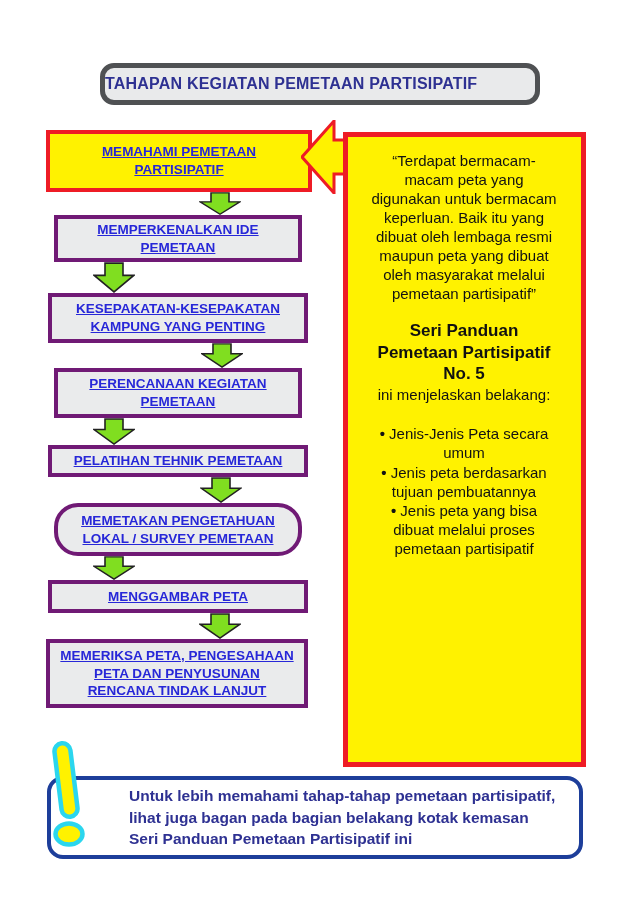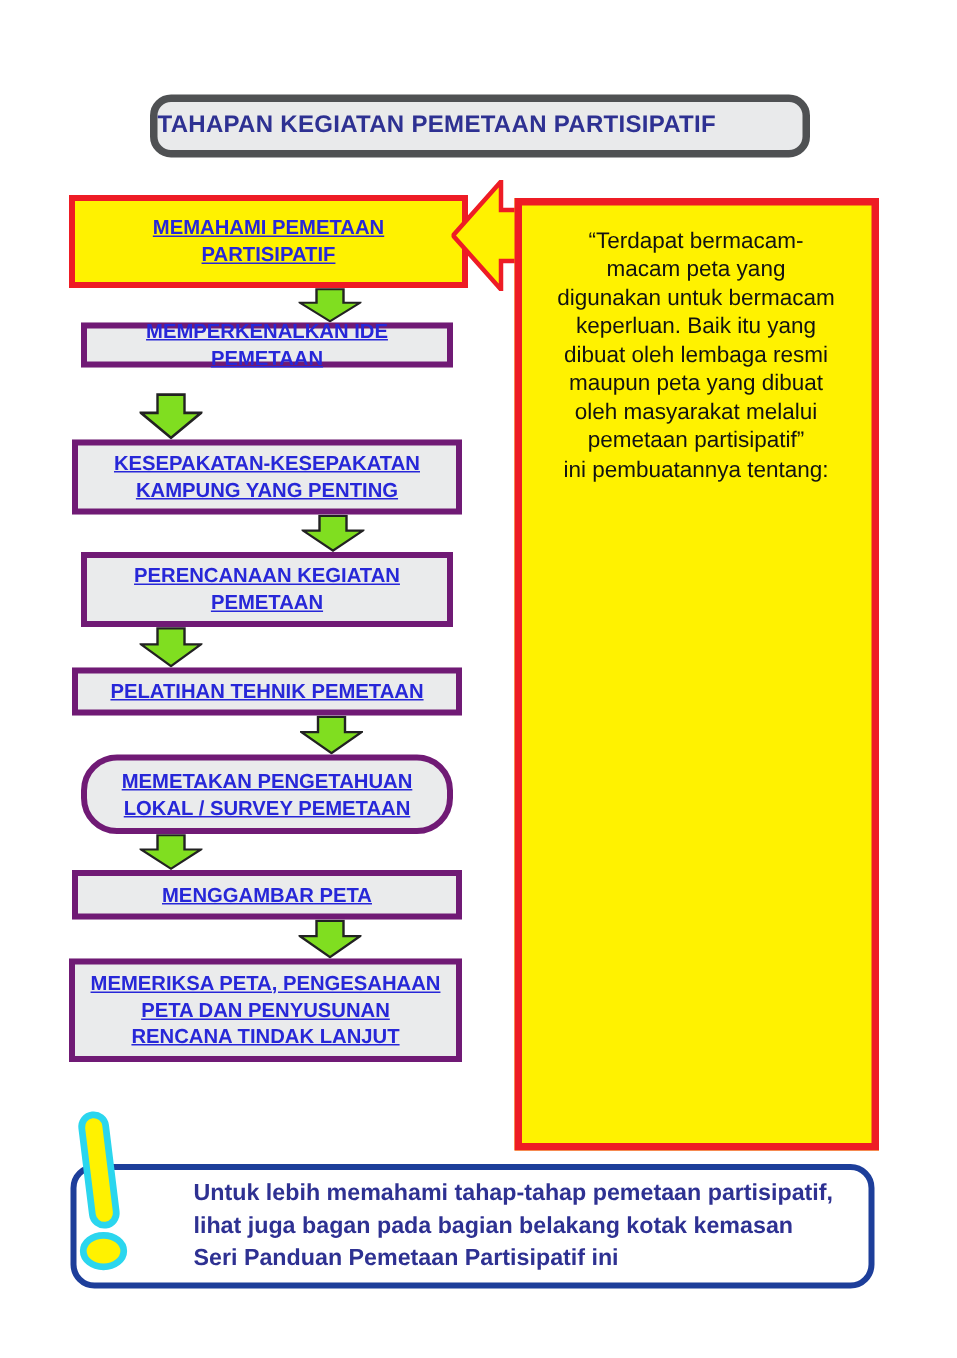--- a/index.html
+++ b/index.html
@@ -25,21 +25,21 @@
     background:#eaebec;border:4px solid #701a75;
     display:flex;align-items:center;justify-content:center;text-align:center;
   }
   .step .lbl{
     color:#2727d8;font-weight:bold;text-decoration:underline;
     font-size:13.5px;line-height:1.32;
   }
   .step.highlight{background:#fff200;border-color:#ee1c25;}
 
   .s1{left:46px;top:130px;width:266px;height:62px;}
-  .s2{left:54px;top:215px;width:248px;height:30px;}
+  .s2{left:54px;top:215px;width:248px;height:47px;}
   .s3{left:48px;top:293px;width:260px;height:50px;}
   .s4{left:54px;top:368px;width:248px;height:50px;text-align:center;}
   .s5{left:48px;top:445px;width:260px;height:32px;}
   .s6{left:54px;top:503px;width:248px;height:53px;border-radius:24px;}
   .s7{left:48px;top:580px;width:260px;height:33px;}
   .s8{left:46px;top:639px;width:262px;height:69px;}
 
   .a1{left:199px;top:192px;width:42px;height:23px;}
   .a2{left:93px; top:262px;width:42px;height:31px;}
   .a3{left:201px;top:343px;width:42px;height:25px;}
@@ -144,21 +144,33 @@
 
   <div class="abs panel">
     <div class="quote pre">“Terdapat bermacam-
 macam peta yang
 digunakan untuk bermacam
 keperluan. Baik itu yang
 dibuat oleh lembaga resmi
 maupun peta yang dibuat
 oleh masyarakat melalui
 pemetaan partisipatif”</div>
-    <div class="intro">ini pembuatannya tentang:</div>
+    <div class="series pre">Seri Panduan
+Pemetaan Partisipatif
+No. 5</div>
+    <div class="intro">ini menjelaskan belakang:</div>
+    <div class="bullets">
+      <div class="bullet pre">Jenis-Jenis Peta secara
+umum</div>
+      <div class="bullet pre">Jenis peta berdasarkan
+tujuan pembuatannya</div>
+      <div class="bullet pre">Jenis peta yang bisa
+dibuat melalui proses
+pemetaan partisipatif</div>
+    </div>
   </div>
 
   <div class="abs footer-box">
     <span class="note pre">Untuk lebih memahami tahap-tahap pemetaan partisipatif,
 lihat juga bagan pada bagian belakang kotak kemasan
 Seri Panduan Pemetaan Partisipatif ini</span>
   </div>
 
   <svg class="abs excl" viewBox="0 0 56 116">
     <rect x="10" y="5" width="16" height="74" rx="8" fill="#fff200" stroke="#2bd6ee" stroke-width="4.5" transform="rotate(-7 18 42)"></rect>

